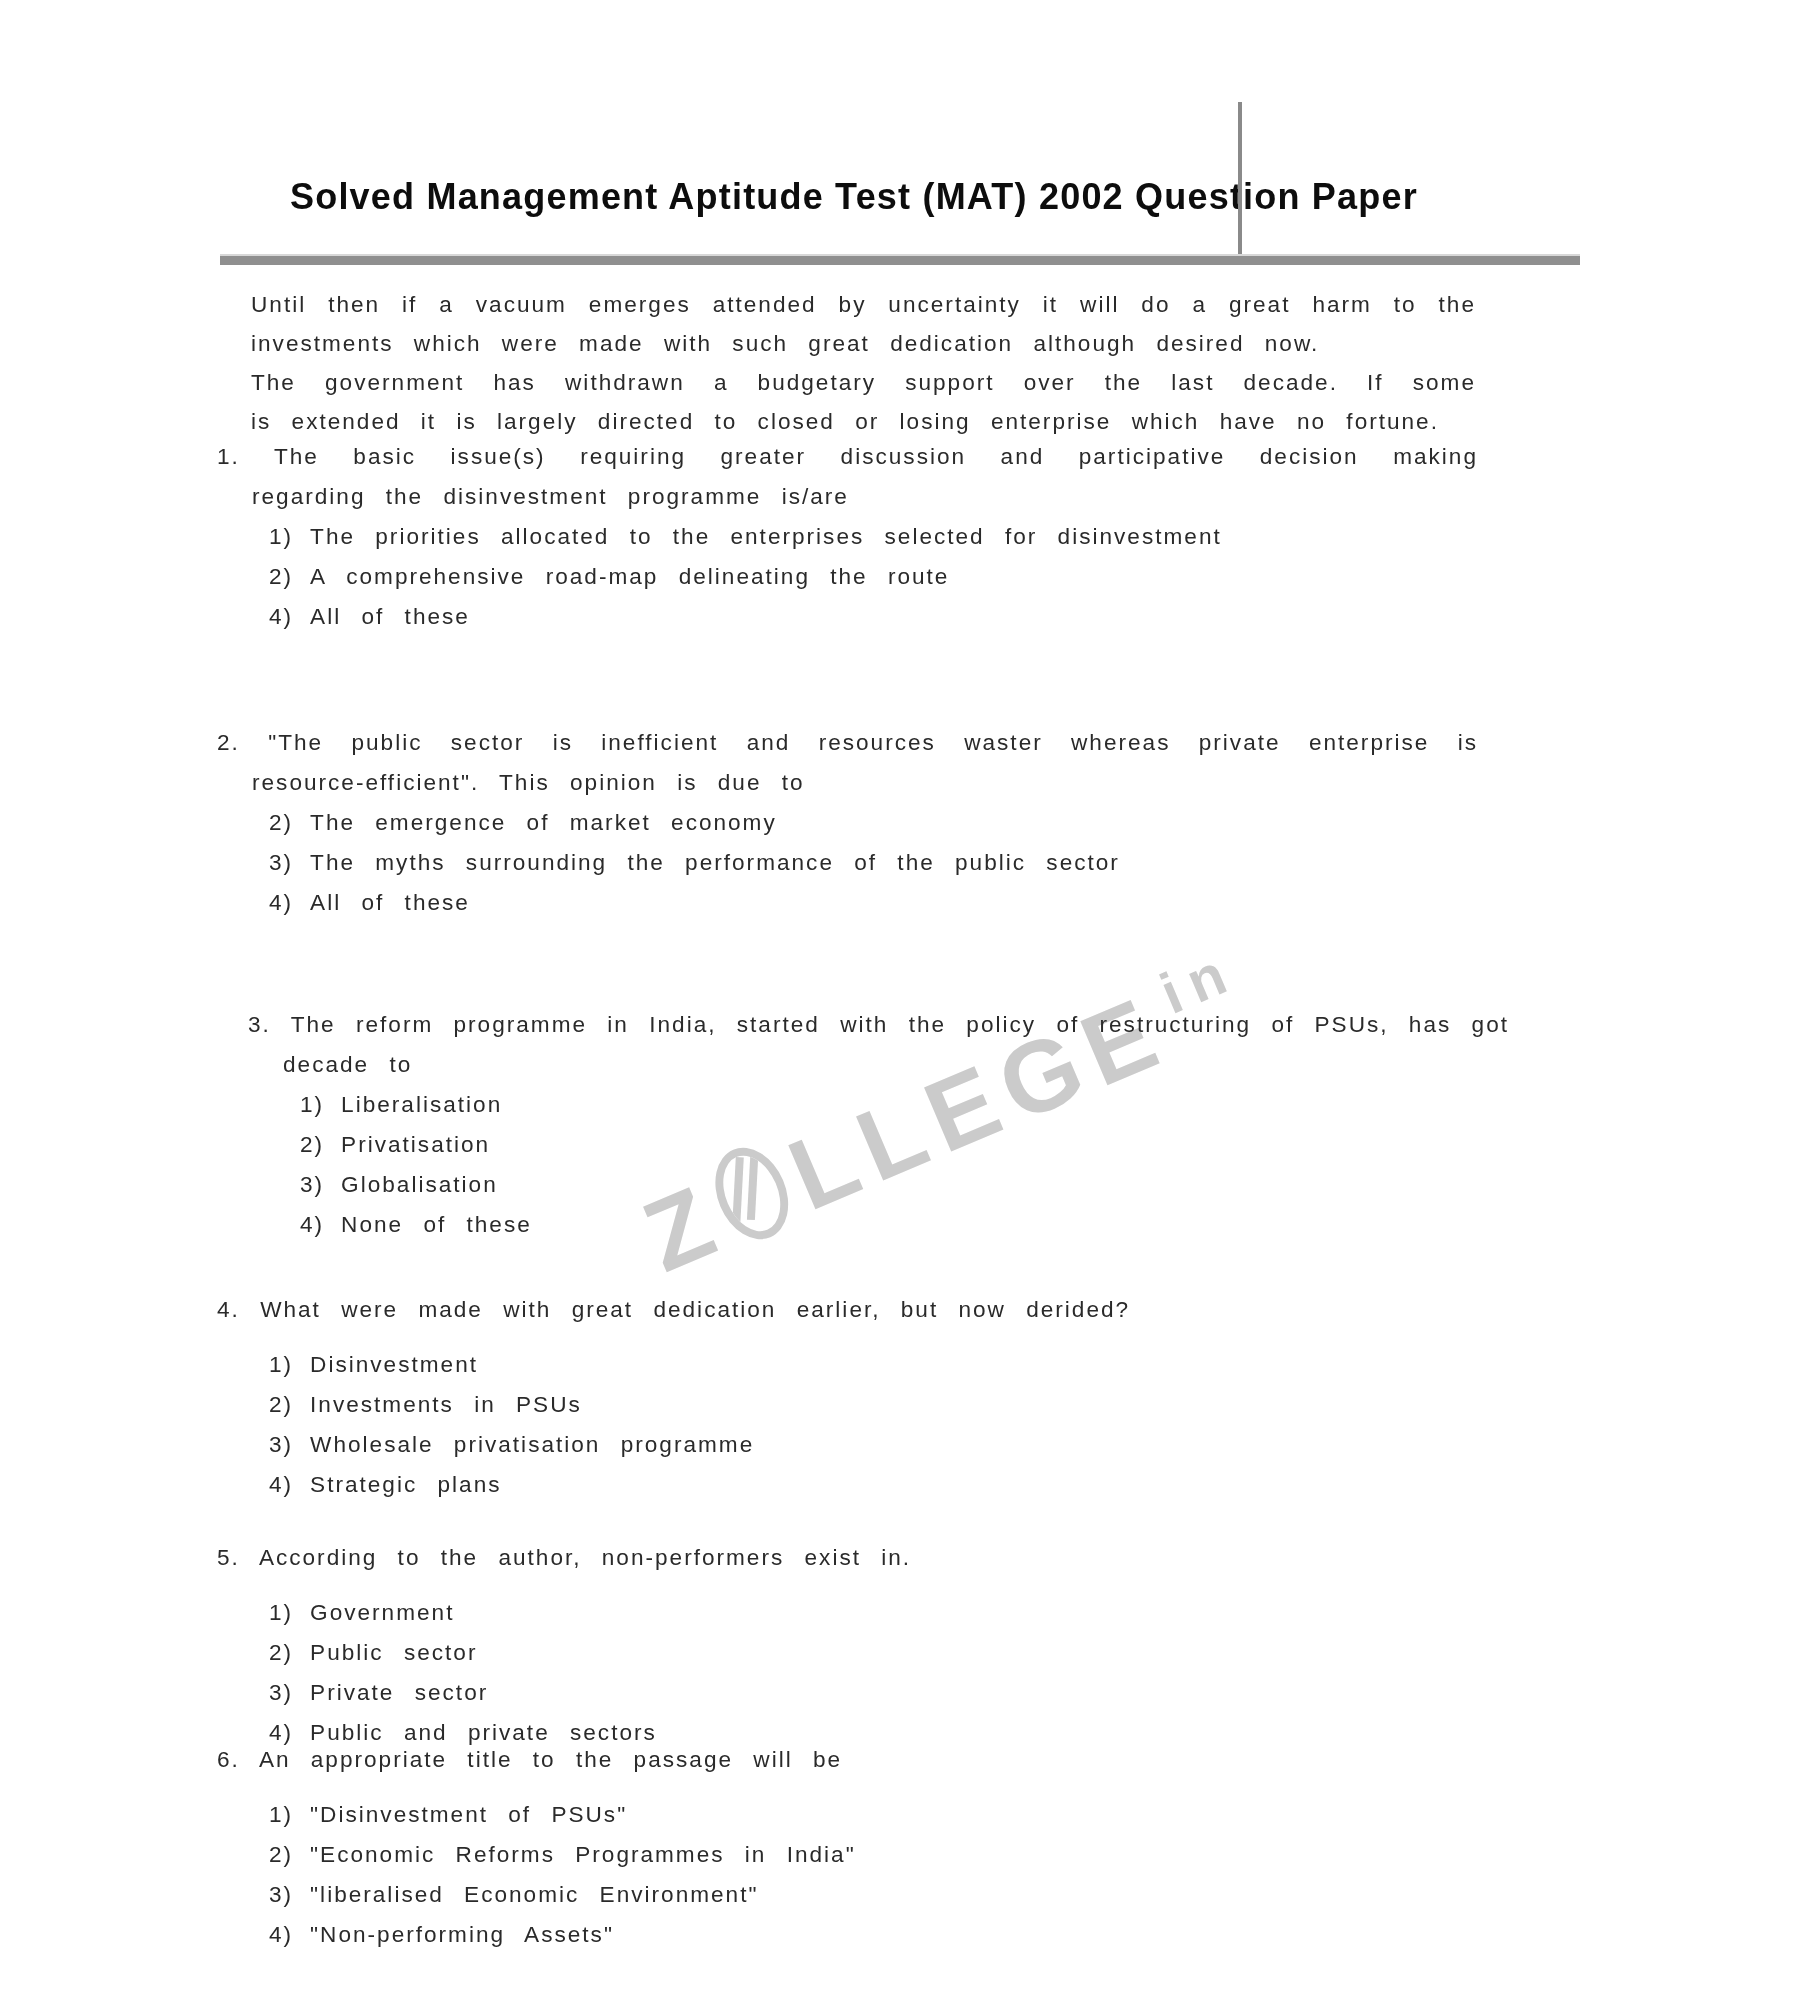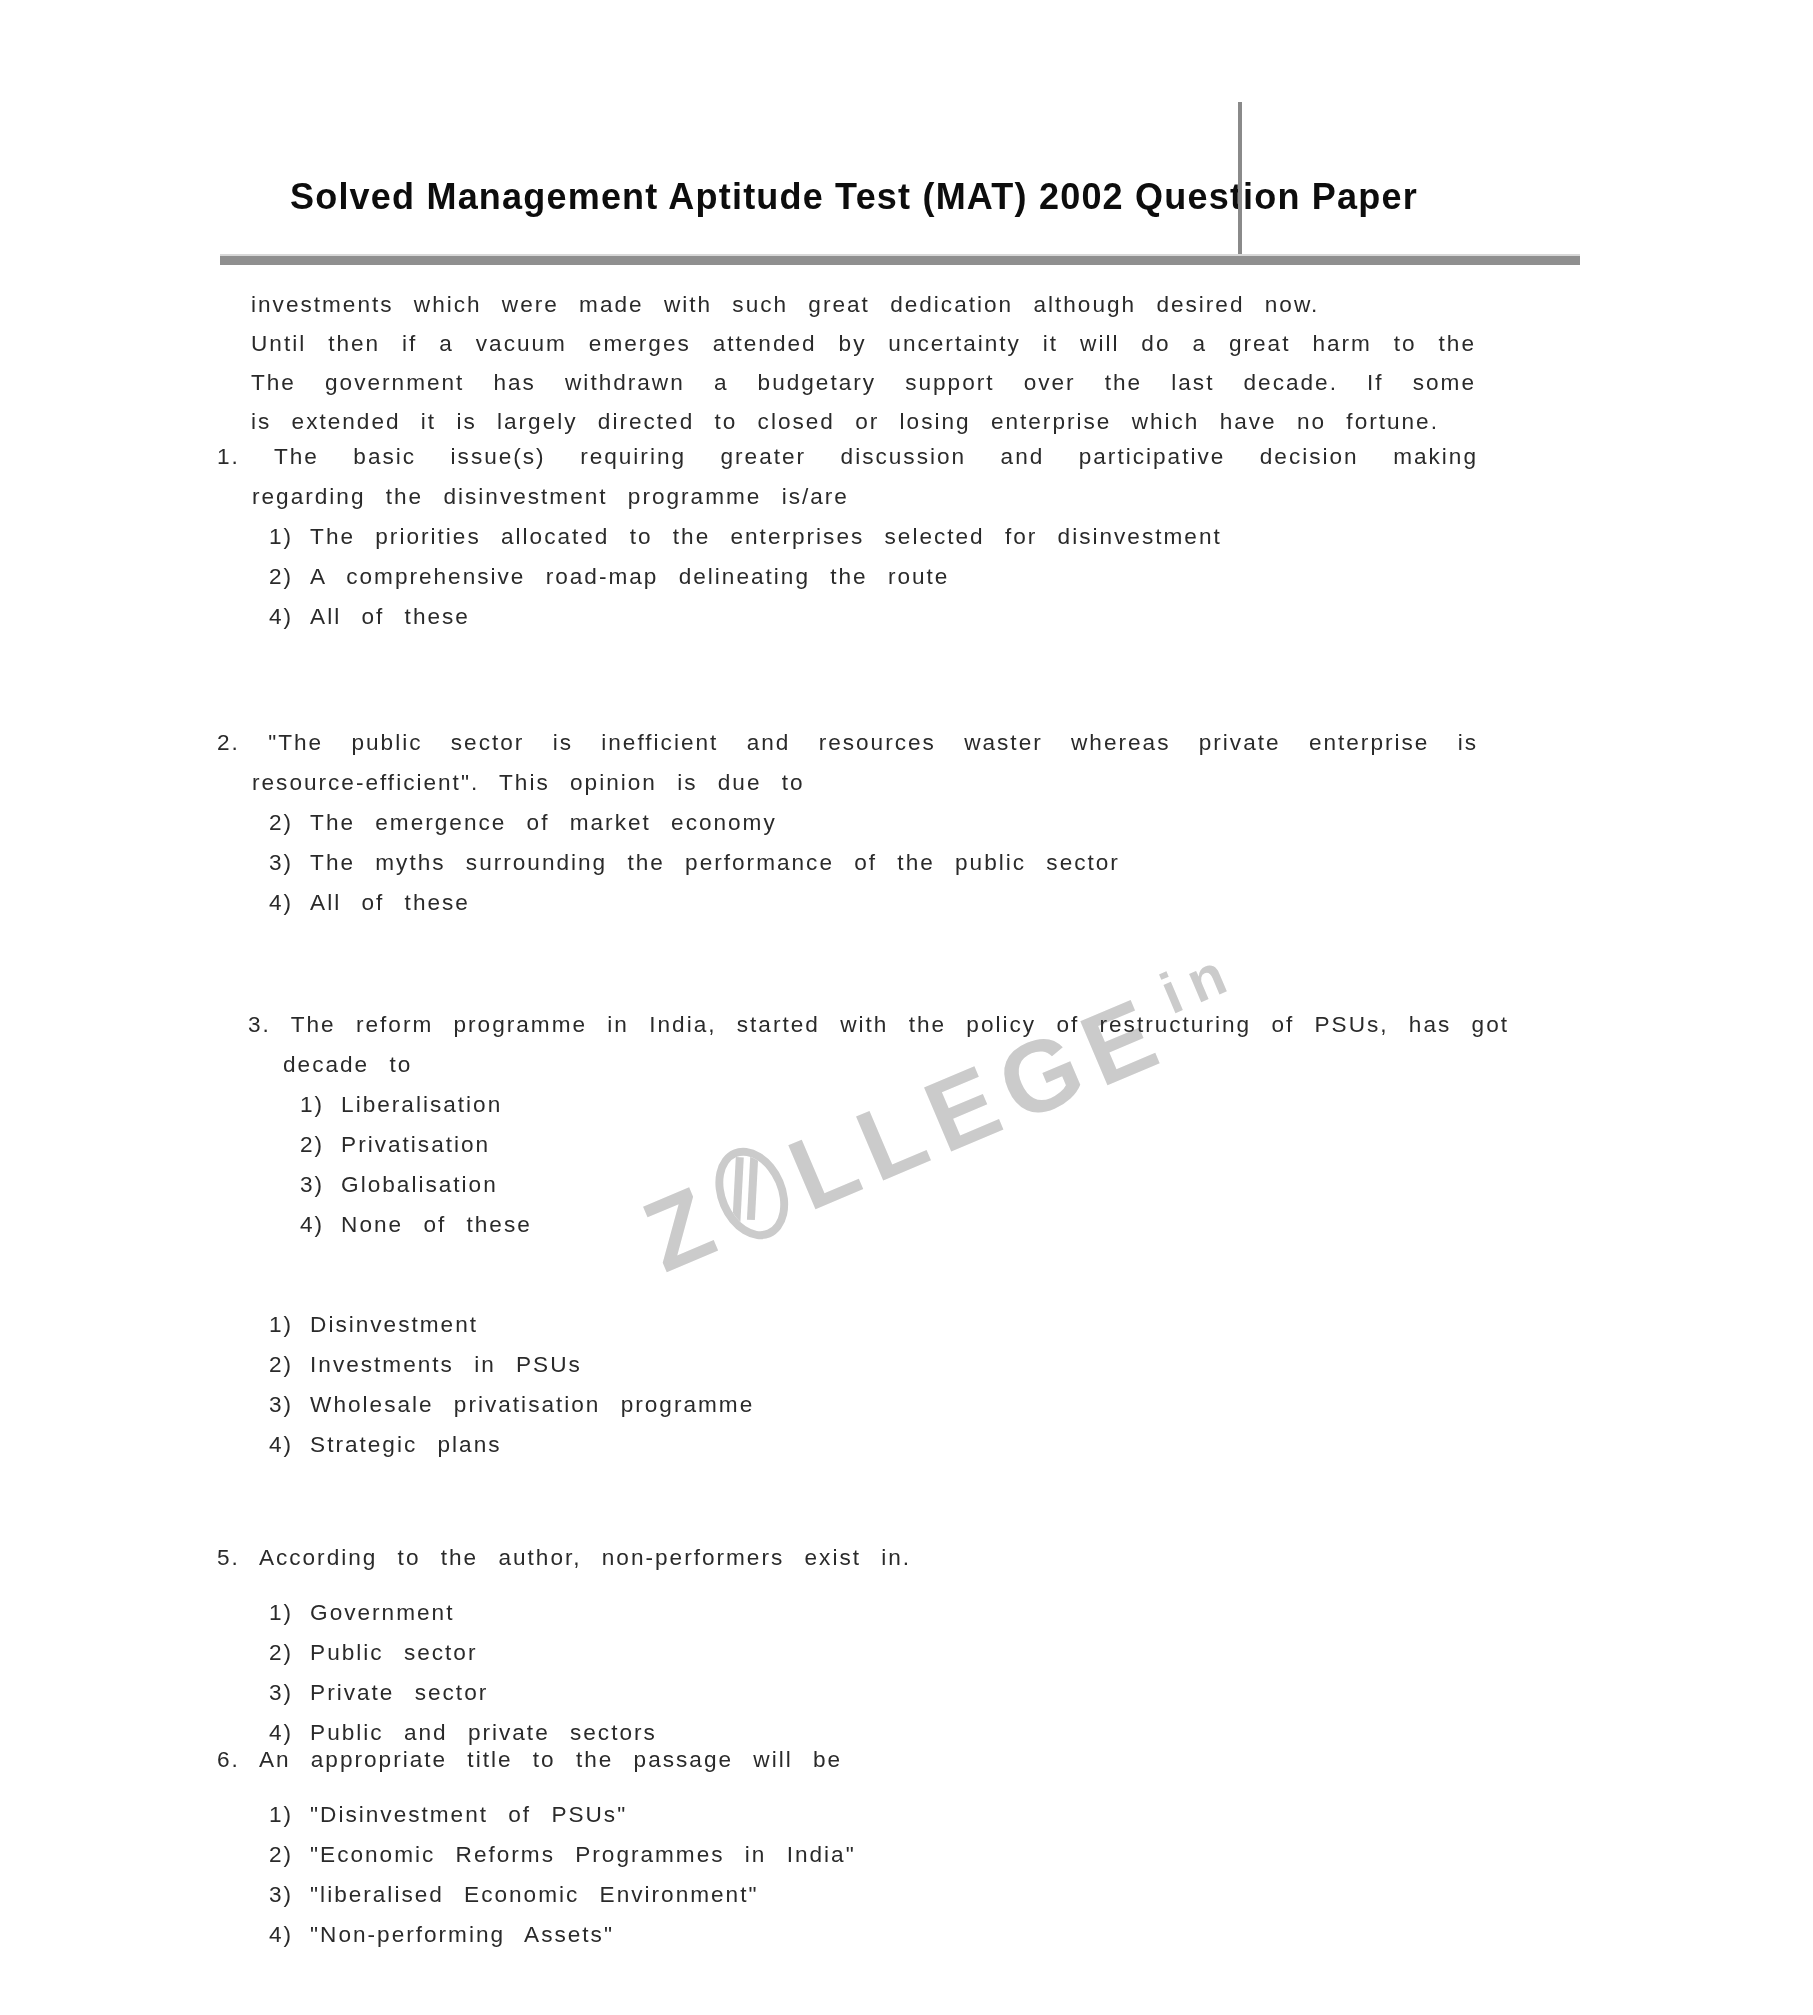--- a/index.html
+++ b/index.html
@@ -80,22 +80,22 @@
 
   <div class="watermark">
     <span>Z</span><span class="wm-o"></span><span>LLEGE</span><span class="wm-in">in</span>
   </div>
 
   <div class="header-title">Solved Management Aptitude Test (MAT) 2002 Question Paper</div>
   <div class="header-vline"></div>
   <div class="header-bar"></div>
 
   <div class="passage">
+    <div class="pline j">Until then if a vacuum emerges attended by uncertainty it will do a great harm to the</div>
     <div class="pline">investments which were made with such great dedication although desired now.</div>
-    <div class="pline j">Until then if a vacuum emerges attended by uncertainty it will do a great harm to the</div>
     <div class="pline j">The government has withdrawn a budgetary support over the last decade. If some support</div>
     <div class="pline">is extended it is largely directed to closed or losing enterprise which have no fortune.</div>
   </div>
 
   <div class="question q1">
     <div class="qline j"><span>1.</span> <span>The basic issue(s) requiring greater discussion and participative decision making</span></div>
     <div class="qline cont">regarding the disinvestment programme is/are</div>
     <div class="qline opt"><span class="onum">1)</span><span>The priorities allocated to the enterprises selected for disinvestment</span></div>
     <div class="qline opt"><span class="onum">2)</span><span>A comprehensive road-map delineating the route</span></div>
     <div class="qline opt"><span class="onum">4)</span><span>All of these</span></div>
@@ -112,20 +112,21 @@
   <div class="question q3">
     <div class="qline j"><span>3.</span> <span>The reform programme in India, started with the policy of restructuring of PSUs, has got</span></div>
     <div class="qline cont">decade to</div>
     <div class="qline opt"><span class="onum">1)</span><span>Liberalisation</span></div>
     <div class="qline opt"><span class="onum">2)</span><span>Privatisation</span></div>
     <div class="qline opt"><span class="onum">3)</span><span>Globalisation</span></div>
     <div class="qline opt"><span class="onum">4)</span><span>None of these</span></div>
   </div>
 
   <div class="question q4">
+    <div class="qline"><span>4.</span> <span>What were made with great dedication earlier, but now derided?</span></div>
     <div class="qline opt gap"><span class="onum">1)</span><span>Disinvestment</span></div>
     <div class="qline opt"><span class="onum">2)</span><span>Investments in PSUs</span></div>
     <div class="qline opt"><span class="onum">3)</span><span>Wholesale privatisation programme</span></div>
     <div class="qline opt"><span class="onum">4)</span><span>Strategic plans</span></div>
   </div>
 
   <div class="question q5">
     <div class="qline"><span>5.</span> <span>According to the author, non-performers exist in.</span></div>
     <div class="qline opt gap"><span class="onum">1)</span><span>Government</span></div>
     <div class="qline opt"><span class="onum">2)</span><span>Public sector</span></div>

